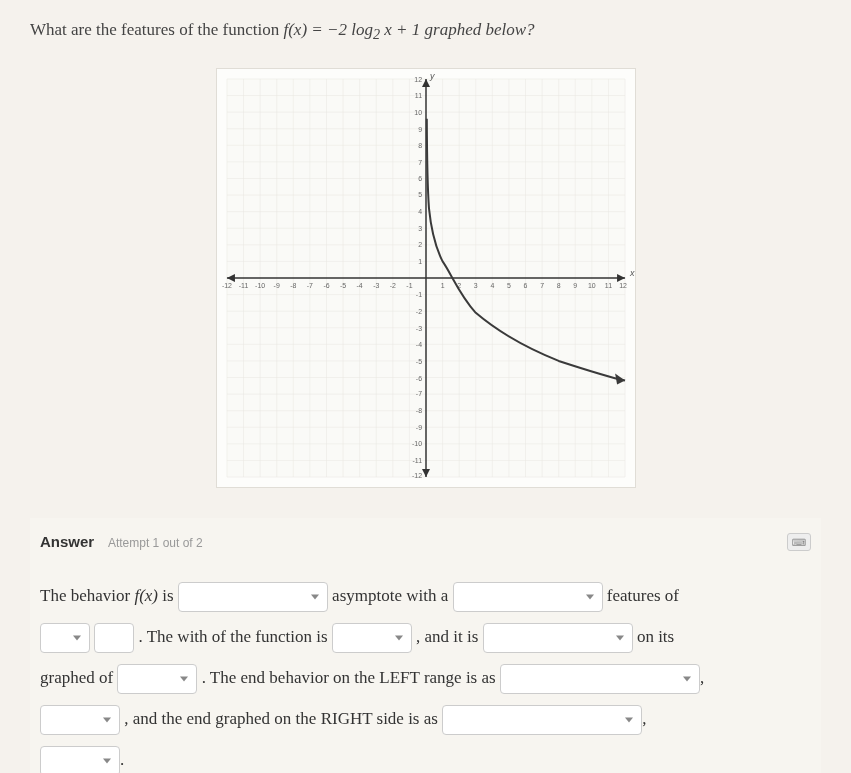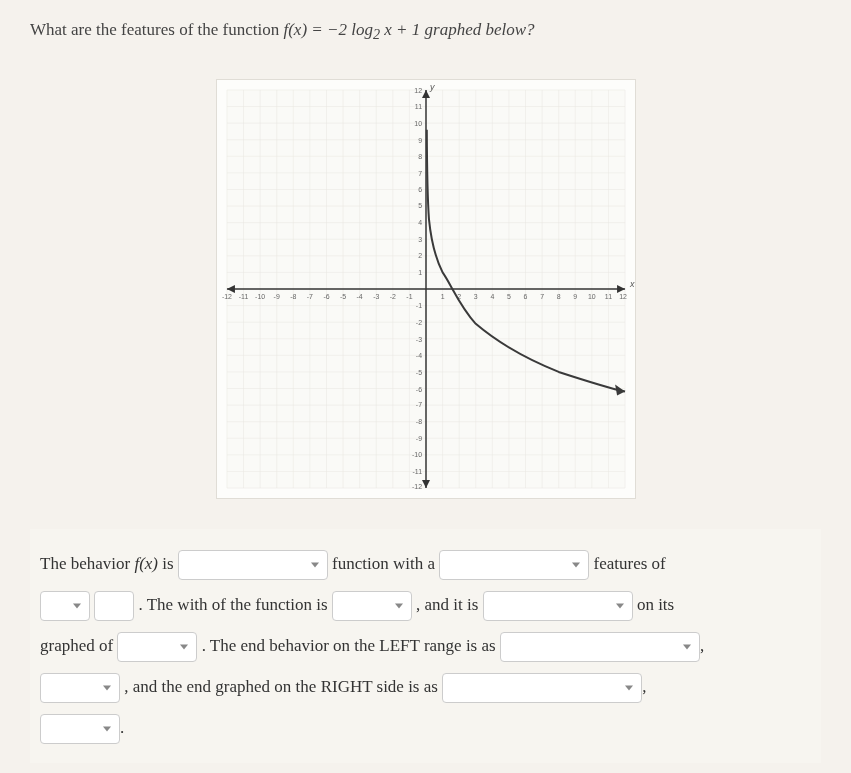--- a/index.html
+++ b/index.html
@@ -1,17 +1,17 @@
 <!DOCTYPE html>
 <html><head>
   <meta charset="utf-8">
   <style>
     * { box-sizing: border-box; margin: 0; padding: 0; }
     body { font-family: Georgia, 'Times New Roman', serif; background: #f5f2ed; padding: 20px 30px; color: #333; width: 851px; }
-    .question { font-size: 17px; color: #444; margin-bottom: 36px; }
+    .question { font-size: 17px; color: #444; margin-bottom: 25px; }
     .math { font-style: italic; font-family: Georgia, serif; }
     .graph-container { display: flex; justify-content: center; margin: 10px 0 30px 0; }
     .graph { background: #fdfdfb; border: 1px solid #e0ddd6; position: relative; }
     .answer-section { background: #f7f5f0; padding: 15px 10px; margin-top: 20px; }
     .answer-header { font-size: 15px; color: #333; margin-bottom: 25px; display: flex; align-items: center; justify-content: space-between; }
     .answer-label { font-weight: bold; font-family: Arial, sans-serif; }
     .attempt { font-size: 12px; color: #999; margin-left: 10px; font-weight: normal; font-family: Arial, sans-serif; }
     .keyboard-icon { width: 24px; height: 18px; background: #eee; border: 1px solid #ccc; border-radius: 3px; display: flex; align-items: center; justify-content: center; font-size: 10px; color: #888; }
     .answer-body { font-size: 17px; line-height: 2.4; color: #333; }
     .dropdown { display: inline-block; background: #fff; border: 1px solid #ccc; border-radius: 4px; padding: 4px 8px; min-width: 80px; height: 30px; vertical-align: middle; position: relative; font-size: 14px; color: #999; cursor: pointer; }
@@ -149,25 +149,32 @@
 
     <text x="415" y="208" font-size="9" fill="#555" font-style="italic">x</text>
     <text x="214" y="10" font-size="9" fill="#555" font-style="italic">y</text>
 
     <path d="M 210.8,50 C 211,90 211.5,120 213,140 C 215,160 220,180 226.67,193.33 C 235,205 243.33,226.67 260,245 C 280,262 310,280 343.33,293.33 C 370,302 395,310 410,313" stroke="#3a3a3a" stroke-width="2" fill="none"></path>
     <polygon points="410,313 400,306 402,317" fill="#3a3a3a"></polygon>
   </svg>
 </div>
 
 <div class="answer-section">
+  <div class="answer-header">
+    <div>
+      <span class="answer-label">Answer</span>
+      <span class="attempt">Attempt 1 out of 2</span>
+    </div>
+    <div class="keyboard-icon">⌨</div>
+  </div>
 
   <div class="answer-body">
     <span>The behavior </span><span class="math">f(x)</span><span> is </span>
     <span class="dropdown wide"></span>
-    <span> function with a </span>
+    <span> asymptote with a </span>
     <span class="dropdown wide"></span>
     <span> features of</span><br>
 
     <span class="dropdown small"></span>
     <span class="input-box"></span>
     <span>. The with of the function is </span>
     <span class="dropdown"></span>
     <span>, and it is </span>
     <span class="dropdown wide"></span>
     <span> on its</span><br>

